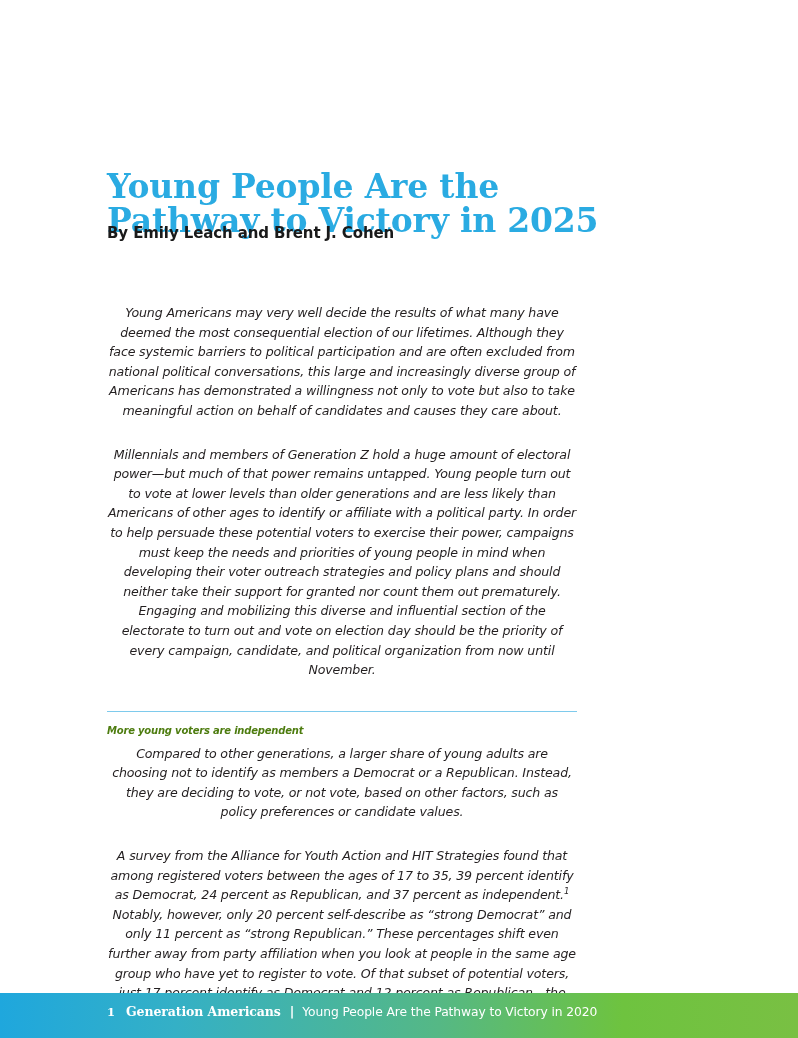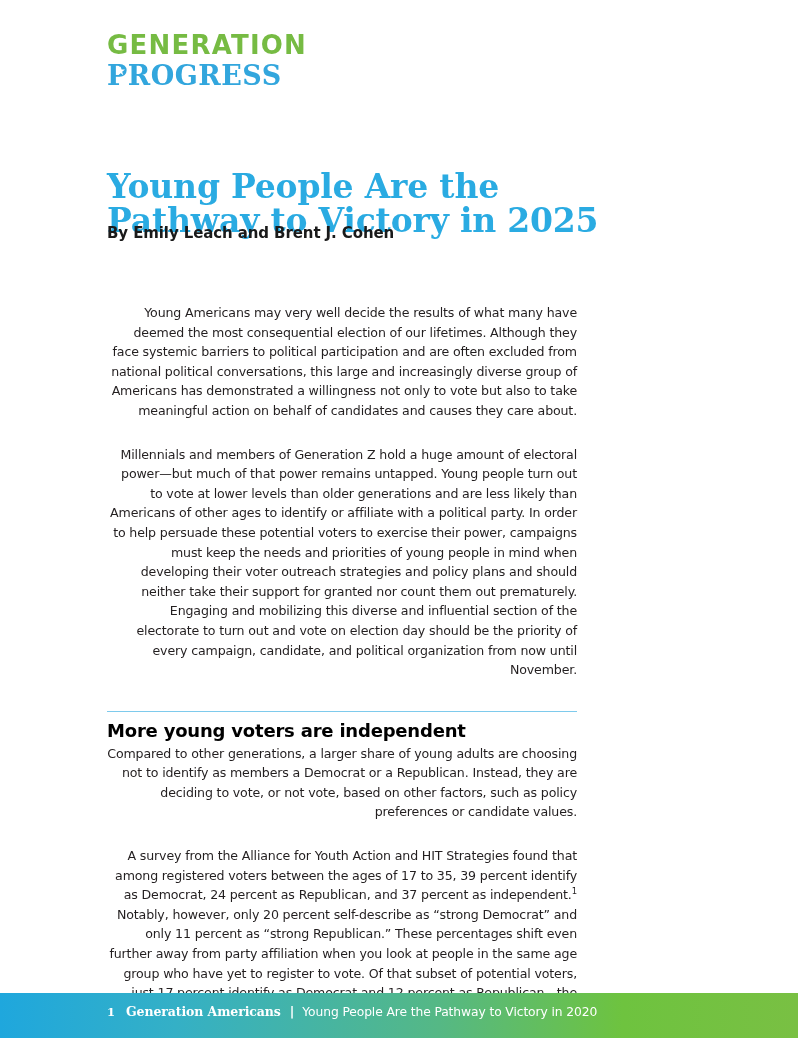--- a/index.html
+++ b/index.html
@@ -97,21 +97,22 @@
     top: 303px;
     width: 470px;
   }
   p.body {
     margin: 0 0 24px 0;
     font-family: "DejaVu Sans", sans-serif;
     font-size: 12.6px;
     line-height: 19.6px;
     color: #231f20;
     letter-spacing: -0.15px;
-    text-align: right;
+    text-align: center;
+    font-style: italic;
   }
   p.tight { margin-bottom: 0; }
 
   sup.fn {
     font-size: 8.5px;
     vertical-align: super;
     line-height: 0;
   }
 
   
@@ -122,24 +123,25 @@
     border: 0;
     border-top: 1.5px solid #7ecaec;
     margin: 0 0 9px 0;
     height: 0;
     width: 470px;
   }
   .section-heading {
     margin: 0 0 3px 0;
     font-family: "DejaVu Sans", sans-serif;
     font-weight: bold;
-    font-size: 18px;
+    font-size: 10px;
     line-height: 20px;
-    color: #000000;
+    color: #4d7c0f;
     letter-spacing: -0.2px;
+    font-style: italic;
   }
 
   
   .footer {
     position: absolute;
     left: 0;
     right: 0;
     top: 993px;
     height: 45px;
     background: linear-gradient(90deg, #1fa7dd 0%, #34b0c6 22%, #55b885 55%, #6ec33f 78%, #79c043 100%);
@@ -177,31 +179,20 @@
     font-family: "DejaVu Sans", sans-serif;
     font-size: 12.3px;
     letter-spacing: -0.1px;
   }
 </style>
 </head>
 <body>
 
 <div class="page">
 
-  <div class="logo">
-    <span class="logo-generation">GENERATION</span>
-    <span class="logo-progress">
-      <span>PROGRESS</span>
-      <span class="logo-star">
-        <svg width="9" height="9" viewBox="0 0 10 10" aria-hidden="true">
-          <polygon points="5,0 6.2,3.5 10,3.5 6.9,5.7 8.1,9.4 5,7.1 1.9,9.4 3.1,5.7 0,3.5 3.8,3.5" fill="#ffffff"></polygon>
-        </svg>
-      </span>
-    </span>
-  </div>
 
   <h1 class="title">
     <span class="l1">Young People Are the</span>
     <span class="l2">Pathway to Victory in 2025</span>
   </h1>
 
   <div class="byline">By Emily Leach and Brent J. Cohen</div>
 
   <div class="body-col">
     <p class="body">Young Americans may very well decide the results of what many have deemed the most consequential election of our lifetimes. Although they face systemic barriers to political participation and are often excluded from national political conversations, this large and increasingly diverse group of Americans has demonstrated a willingness not only to vote but also to take meaningful action on behalf of candidates and causes they care about.</p>

